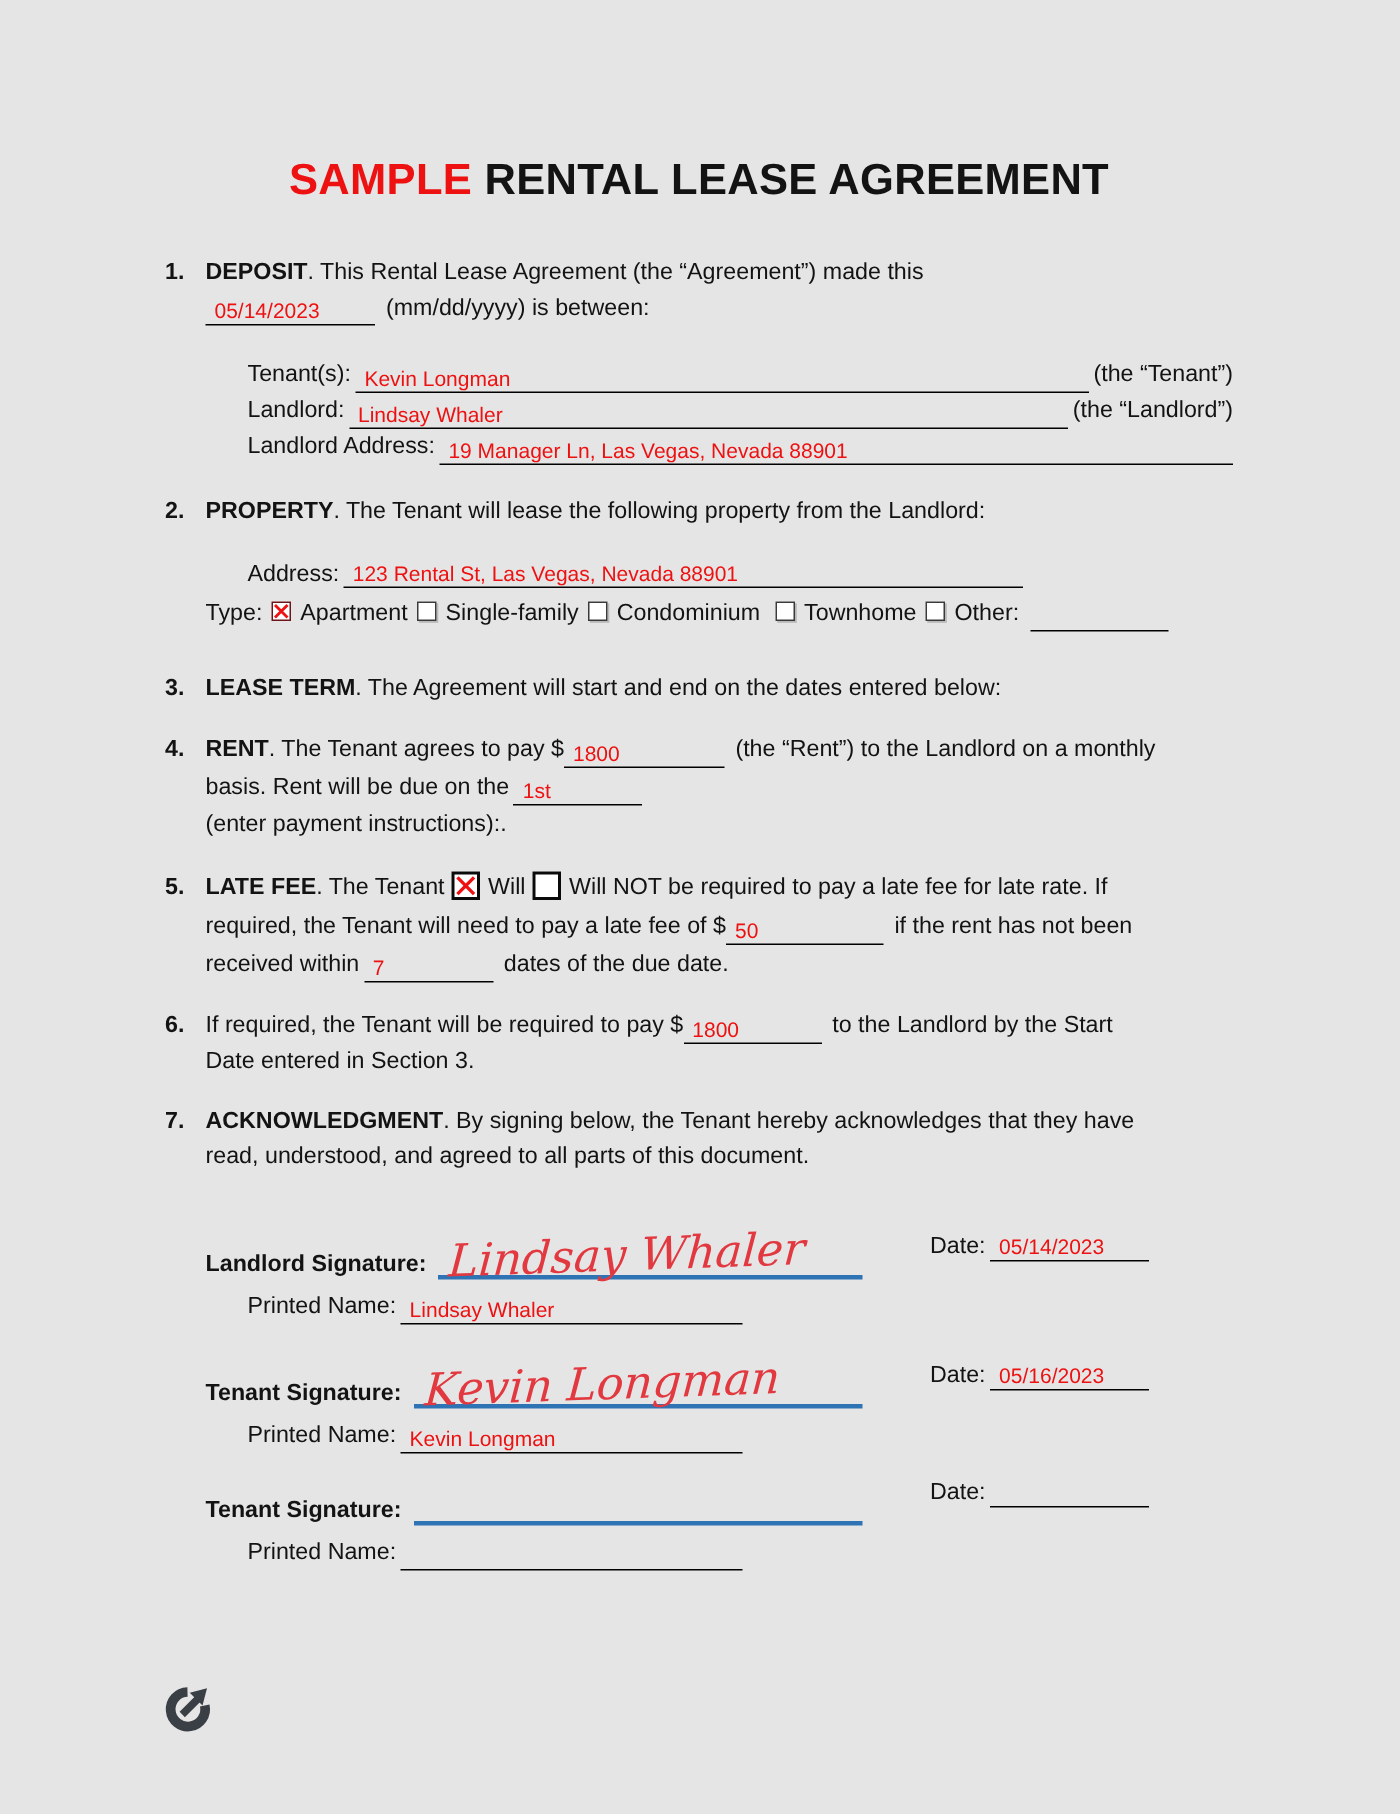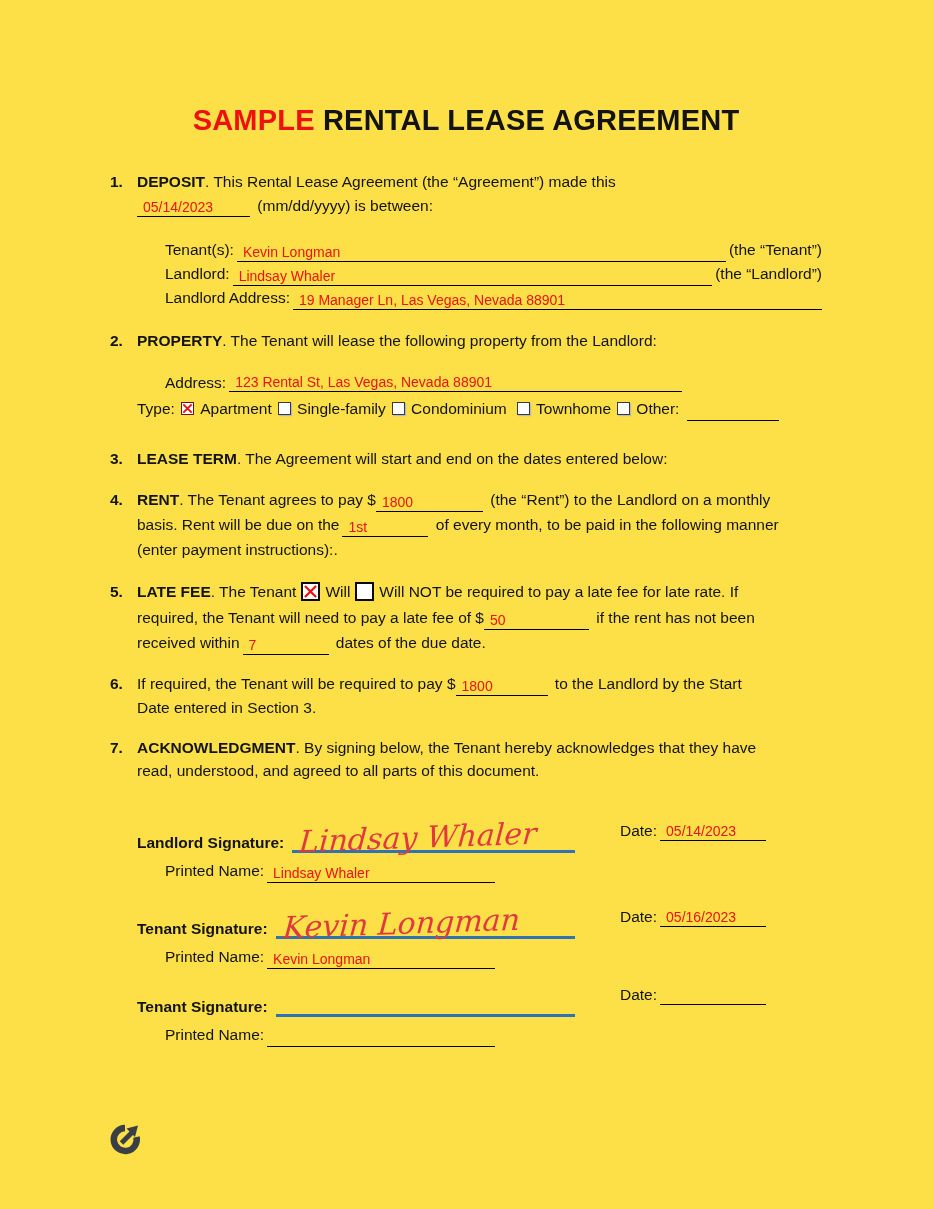--- a/index.html
+++ b/index.html
@@ -1,18 +1,18 @@
 <!DOCTYPE html>
 <html><head>
 <meta charset="utf-8">
 <style>
   * { margin:0; padding:0; box-sizing:border-box; }
   html,body { background:#ffffff; }
   .page {
-    position:relative; width:933px; height:1209px; background:#fde047;
+    position:relative; width:933px; height:1209px; background:#e5e5e5;
     font-family:"Liberation Sans", sans-serif; font-size:15.5px; color:#131313;
     overflow:hidden;
   }
   .content { position:absolute; left:110px; top:0; width:712px; }
 
   .doc-title { margin-top:104px; text-align:center; font-size:29px; font-weight:bold; letter-spacing:0.2px; white-space:nowrap; }
   .doc-title .hl { color:#ee1111; }
 
   .sec { display:grid; grid-template-columns:27px 1fr; }
   .num { font-weight:bold; }
@@ -127,21 +127,21 @@
       <div class="num ln">3.</div>
       <div>
         <div class="ln"><b class="hd">LEASE TERM</b><span>. The Agreement will start and end on the dates entered below:</span></div>
       </div>
     </div>
 
     <div class="sec" style="margin-top:17px;">
       <div class="num ln25">4.</div>
       <div>
         <div class="ln25"><b class="hd">RENT</b><span>. The Tenant agrees to pay $</span><span class="blank" style="width:107px; margin-left:0;"><span class="fill">1800</span></span> <span>(the “Rent”) to the Landlord on a monthly</span></div>
-        <div class="ln25"><span>basis. Rent will be due on the</span><span class="blank" style="width:86px;"><span class="fill">1st</span></span> <span>of every month, to be paid in the following manner</span></div>
+        <div class="ln25"><span>basis. Rent will be due on the</span><span class="blank" style="width:86px;"><span class="fill">1st</span></span> </div>
         <div class="ln25"><span>(enter payment instructions):</span><span>.</span></div>
       </div>
     </div>
 
     <div class="sec" style="margin-top:17px;">
       <div class="num" style="line-height:26px;">5.</div>
       <div>
         <div style="line-height:26px;"><b class="hd">LATE FEE</b><span>. The Tenant</span><span class="cbl on"><svg viewBox="0 0 10 10">
                 <path d="M1.3 1.3 L8.7 8.7 M8.7 1.3 L1.3 8.7" stroke="#ee1111" stroke-width="1.5" fill="none"></path>
               </svg></span><span>Will</span><span class="cbl"></span><span>Will NOT</span> <span>be required to pay a late fee for late rate. If</span></div>

